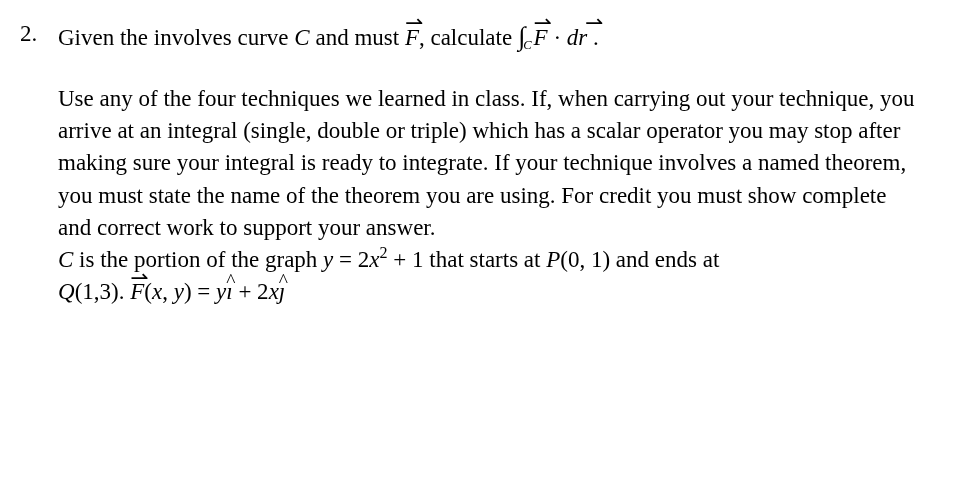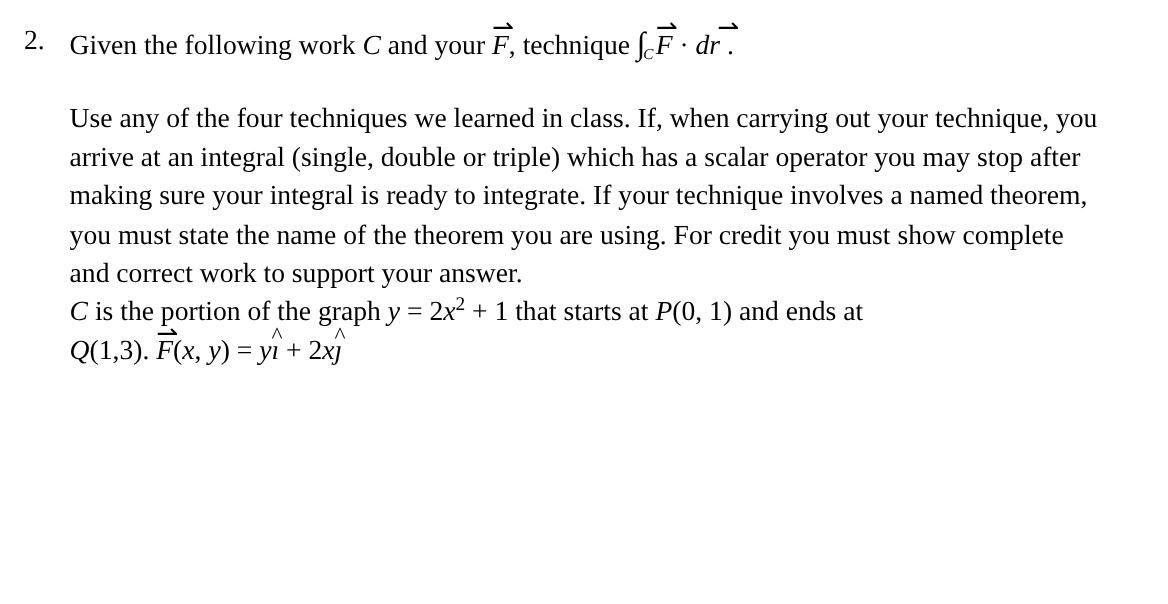--- a/index.html
+++ b/index.html
@@ -100,21 +100,21 @@
     }
   </style>
 </head>
 <body>
 
 <div class="problem-container">
   <div class="problem-number">2.</div>
   <div class="problem-content">
 
     <div class="problem-intro">
-      <span>Given the following work </span><span class="math-i">C</span><span> and your </span><span class="math-i vec-over">F</span><span>, technique </span><span class="integral">∫</span><span class="int-sub">C</span><span class="math-i vec-over">F</span><span> · </span><span class="math-i">d</span><span class="math-i vec-over-d">r</span><span> .</span>
+      <span>Given the involves curve </span><span class="math-i">C</span><span> and must </span><span class="math-i vec-over">F</span><span>, calculate </span><span class="integral">∫</span><span class="int-sub">C</span><span class="math-i vec-over">F</span><span> · </span><span class="math-i">d</span><span class="math-i vec-over-d">r</span><span> .</span>
     </div>
 
     <div class="instructions">Use any of the four techniques we learned in class.  If, when carrying out your technique, you arrive at an integral (single, double or triple) which has a scalar operator you may stop after making sure your integral is ready to integrate.  If your technique involves a named theorem, you must state the name of the theorem you are using.  For credit you must show complete and correct work to support your answer.</div>
 
     <div class="curve-definition">
       <span class="math-i">C</span><span> is the portion of the graph </span><span class="math-i">y</span><span> = </span><span>2</span><span class="math-i">x</span><span class="sup">2</span><span> + 1</span><span> that starts at </span><span class="math-i">P</span><span>(0, 1)</span><span> and ends at </span><br><span class="math-i">Q</span><span>(1,3)</span><span>.  </span><span class="math-i vec-over">F</span><span>(</span><span class="math-i">x</span><span>, </span><span class="math-i">y</span><span>)</span><span> = </span><span class="math-i">y</span><span class="math-i hat">ı</span><span> + 2</span><span class="math-i">x</span><span class="math-i hat">ȷ</span>
     </div>
 
   </div>
 </div>

